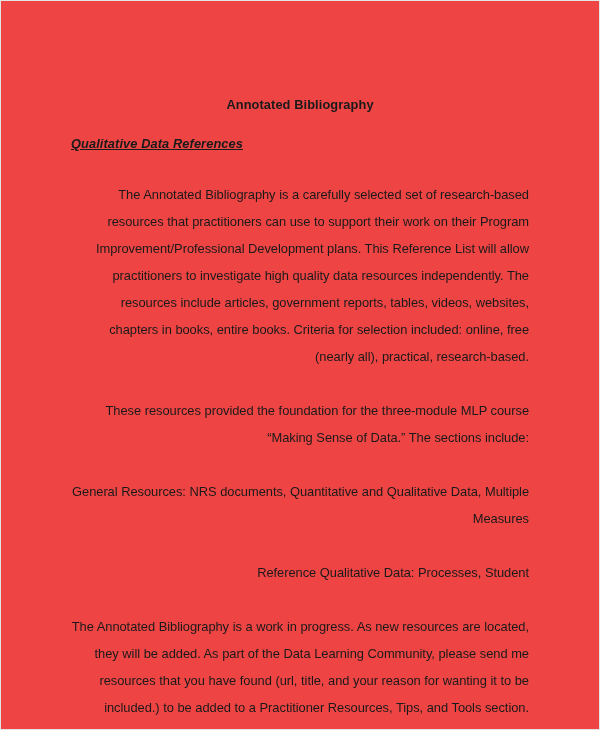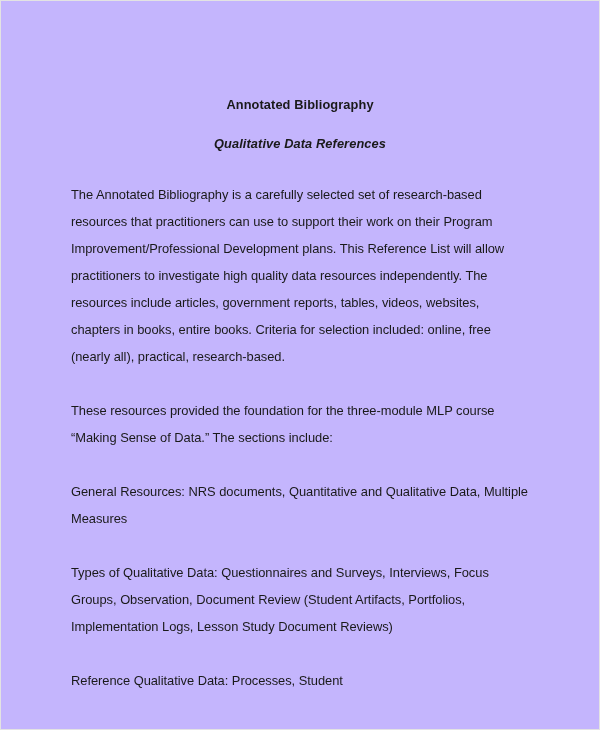--- a/index.html
+++ b/index.html
@@ -13,21 +13,21 @@
     background: #ffffff;
     font-family: "Liberation Sans", sans-serif;
     color: #1a1a1a;
     overflow: hidden;
   }
   .page {
     position: relative;
     box-sizing: border-box;
     width: 600px;
     height: 730px;
-    background: #c4b5fd;
+    background: #ef4444;
     border: 1px solid #e3e3e3;
     padding: 0;
   }
   .doc-body {
     position: absolute;
     left: 70px;
     top: 98px;
     width: 458px;
   }
   .doc-title {
@@ -35,29 +35,30 @@
     font-weight: bold;
     text-align: center;
     line-height: 1.0;
     margin: 0 0 26px 0;
     letter-spacing: 0.1px;
   }
   .doc-subtitle {
     font-size: 12.8px;
     font-weight: bold;
     font-style: italic;
-    text-align: center;
+    text-align: left;
     line-height: 1.0;
     margin: 0 0 30px 0;
     letter-spacing: 0.1px;
+    text-decoration: underline;
   }
   .para {
     font-size: 12.9px;
     line-height: 27px;
-    text-align: left;
+    text-align: right;
     margin: 11px 0 27px 0;
     letter-spacing: -0.05px;
     word-spacing: 0.1px;
   }
   .para:last-child {
     margin-bottom: 0;
   }
   .section-label {
     text-underline-offset: 2px;
   }
@@ -71,20 +72,19 @@
     <h1 class="doc-title">Annotated Bibliography</h1>
 
     <h2 class="doc-subtitle">Qualitative Data References</h2>
 
     <p class="para">The Annotated Bibliography is a carefully selected set of research-based resources that practitioners can use to support their work on their Program Improvement/Professional Development plans. This Reference List will allow practitioners to investigate high quality data resources independently. The resources include articles, government reports, tables, videos, websites, chapters in books, entire books. Criteria for selection included: online, free (nearly all), practical, research-based.</p>
 
     <p class="para">These resources provided the foundation for the three-module MLP course “Making Sense of Data.” The sections include:</p>
 
     <p class="para"><span class="section-label">General Resources:</span><span> NRS documents, Quantitative and Qualitative Data, Multiple Measures</span></p>
 
-    <p class="para"><span class="section-label">Types of Qualitative Data: </span><span>Questionnaires and Surveys, Interviews, Focus Groups, Observation, Document Review (Student Artifacts, Portfolios, Implementation Logs, Lesson Study Document Reviews)</span></p>
 
     <p class="para"><span class="section-label">Reference Qualitative Data:</span><span> Processes, Student</span></p>
 
     <p class="para">The Annotated Bibliography is a work in progress. As new resources are located, they will be added. As part of the Data Learning Community, please send me resources that you have found (url, title, and your reason for wanting it to be included.) to be added to a Practitioner Resources, Tips, and Tools section.</p>
 
   </div>
 </div>
 
 </body></html>

